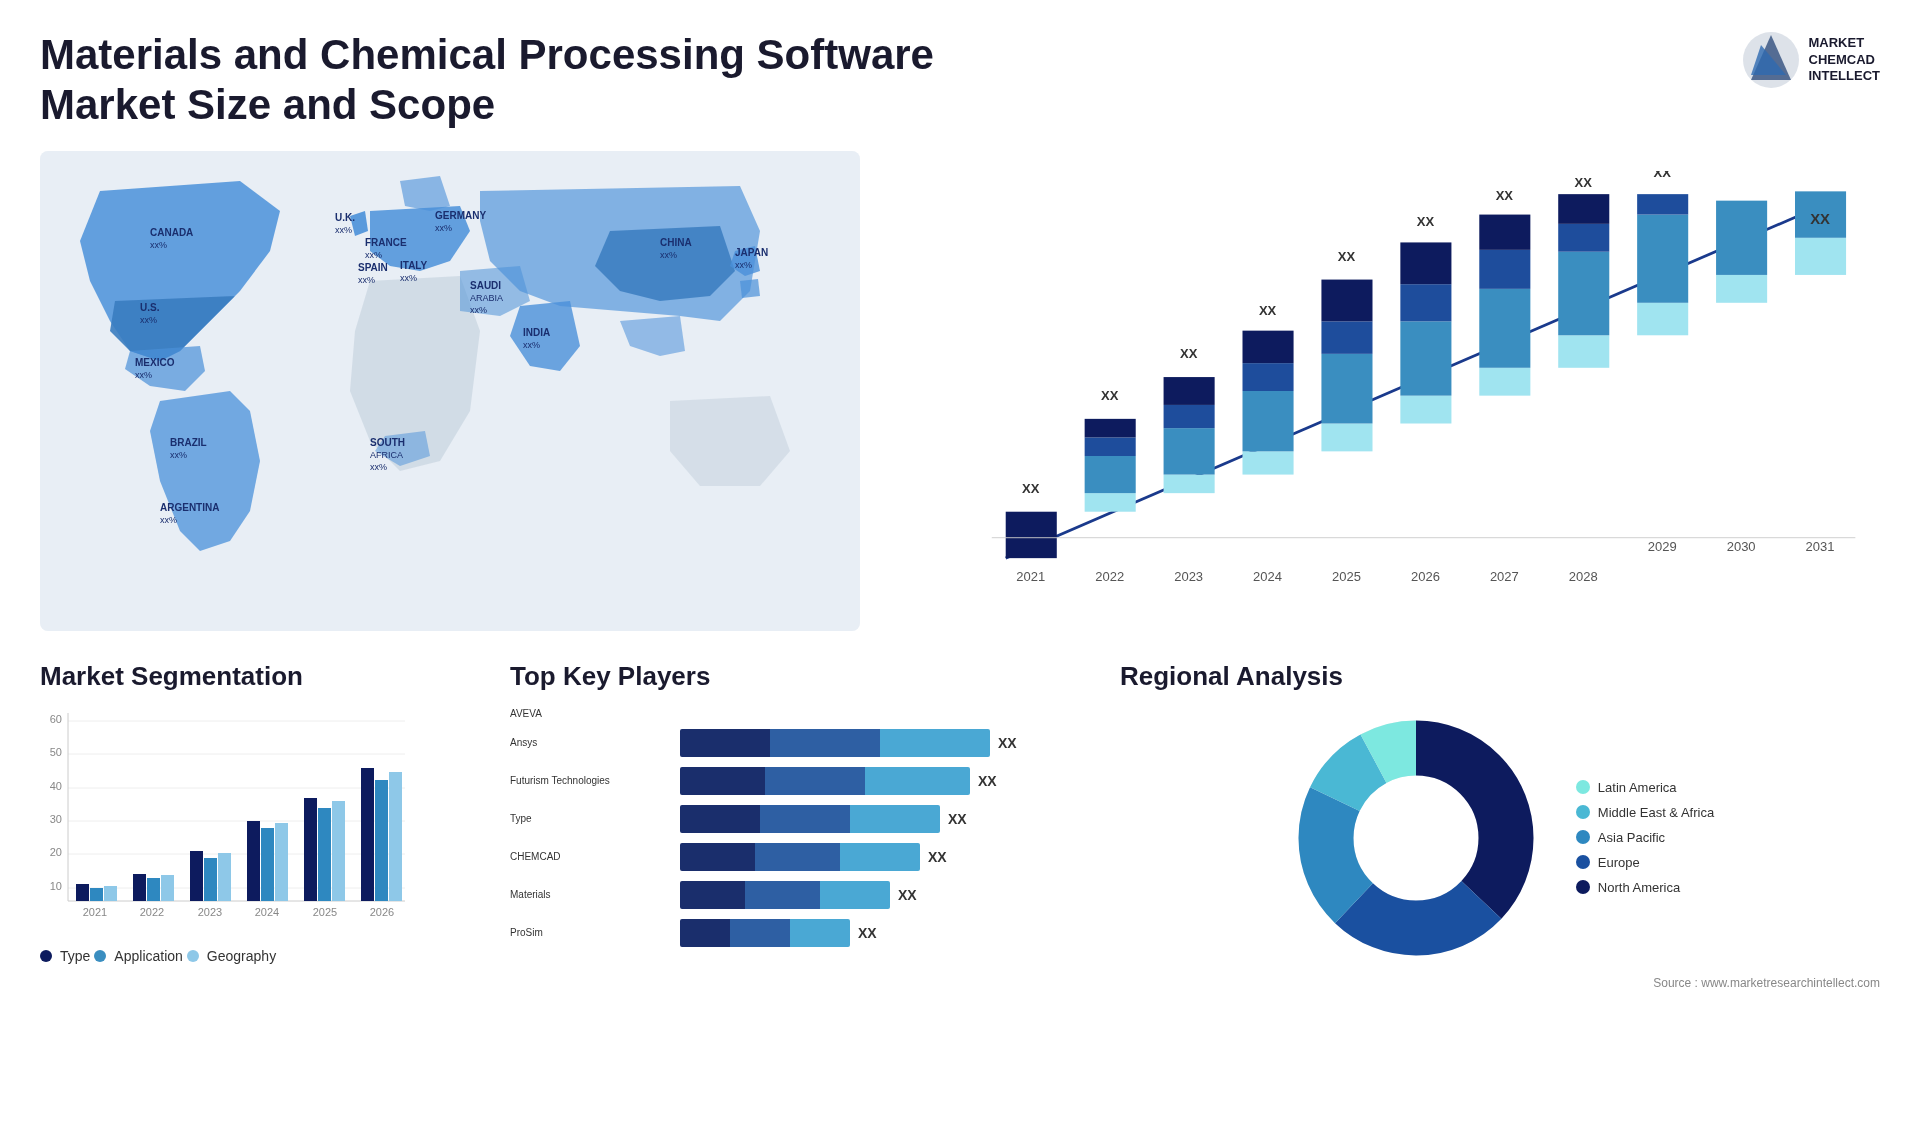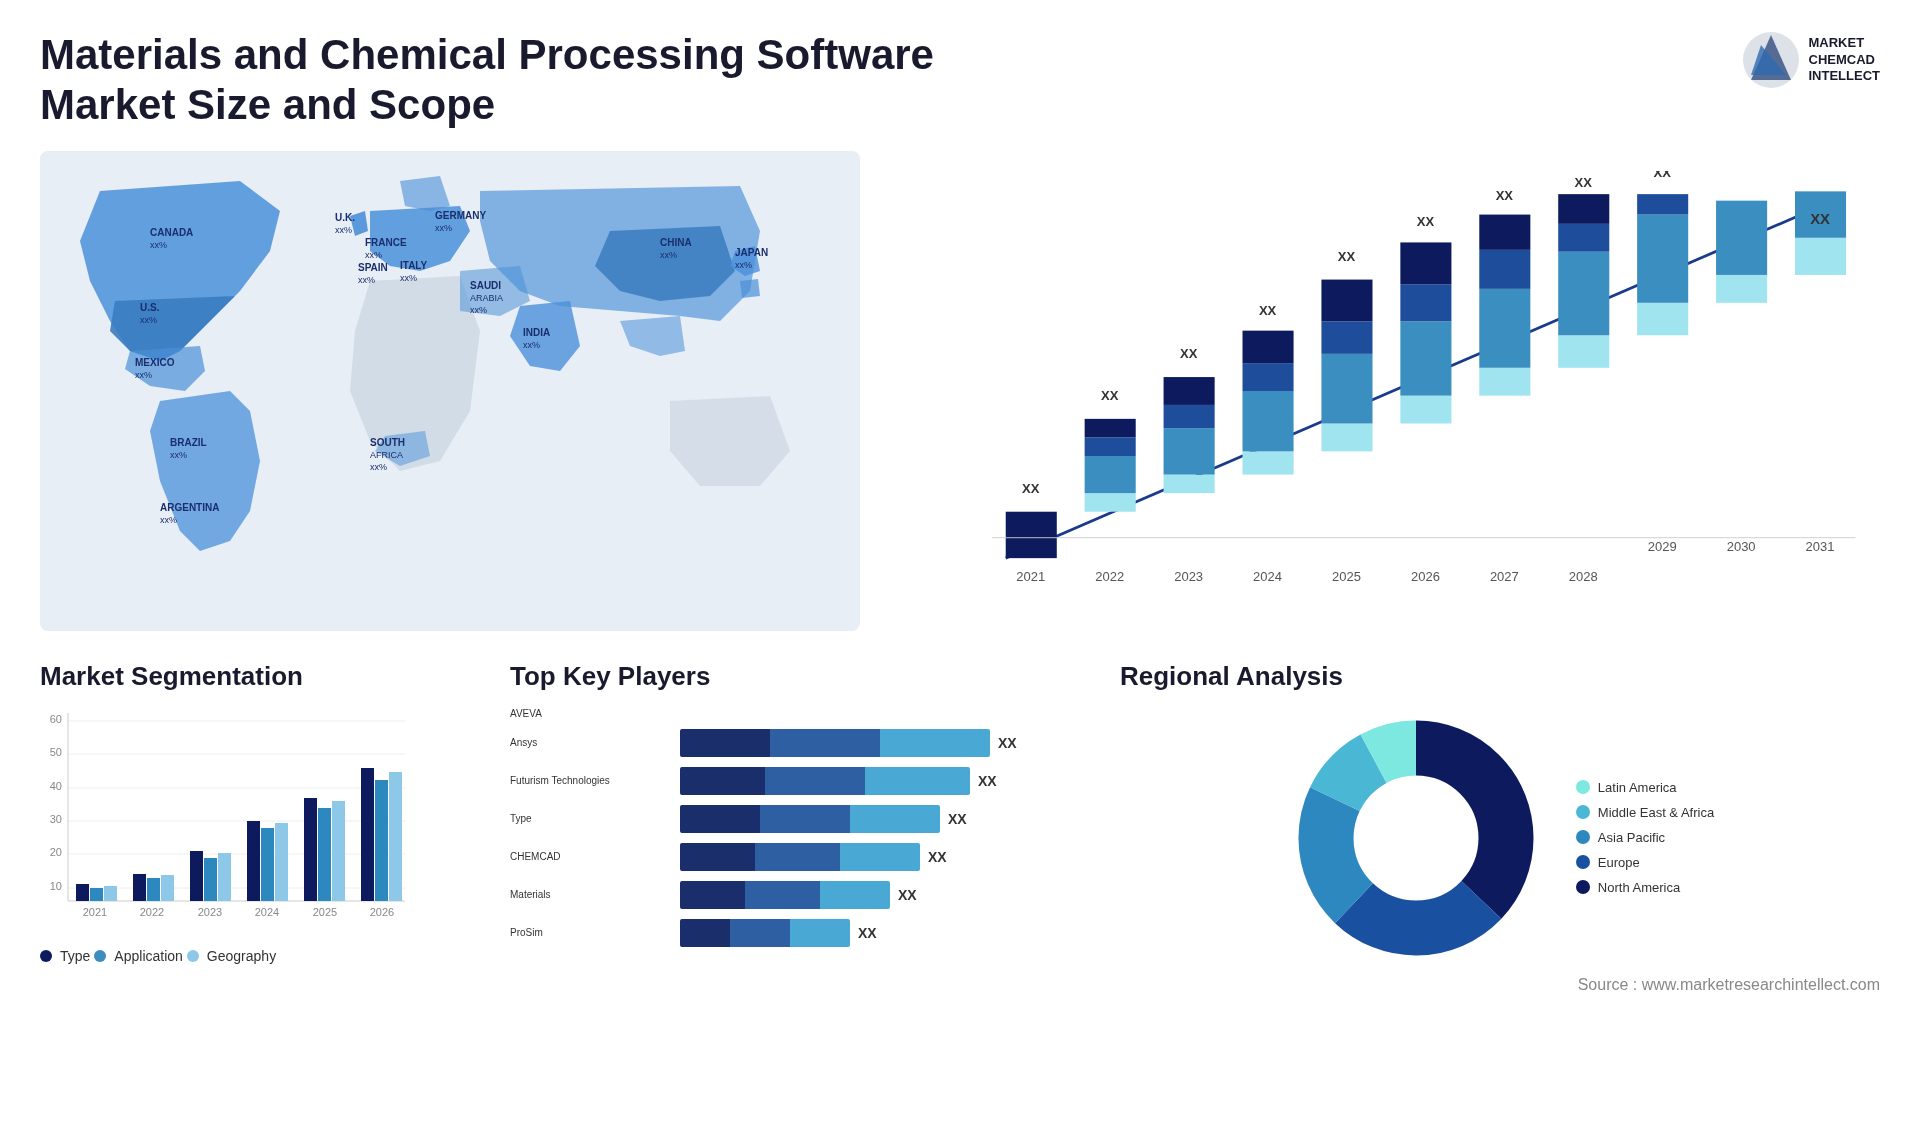--- a/index.html
+++ b/index.html
@@ -181,21 +181,21 @@
     }
     .reg-legend-dot {
       width: 14px;
       height: 14px;
       border-radius: 50%;
       flex-shrink: 0;
     }
 
     .source-text {
       text-align: right;
-      font-size: 16px;
+      font-size: 12px;
       color: #888;
       margin-top: 8px;
     }
   </style>
 </head>
 <body>
 
 <div class="main-container">
 
   <div class="header">

